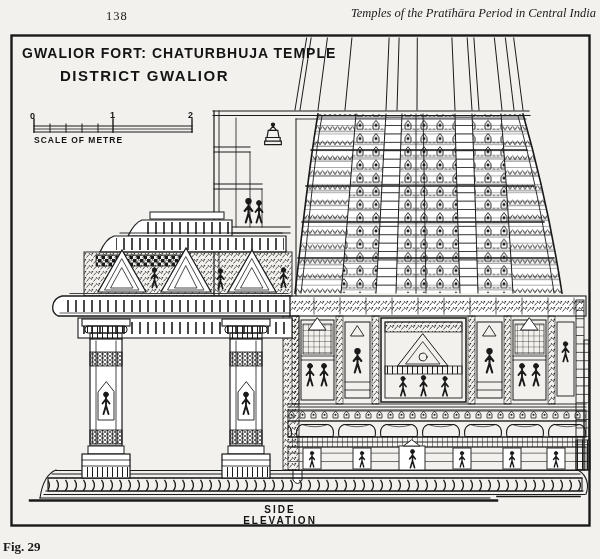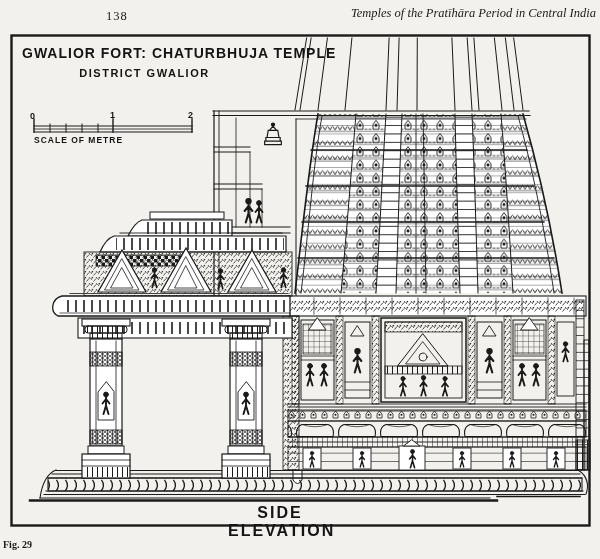--- a/index.html
+++ b/index.html
@@ -7,27 +7,27 @@
     width:600px;height:559px;position:relative;overflow:hidden;
     background:#f2f1ed;
     font-family:"Liberation Serif", serif;
     color:#1a1a1a;
   }
   .abs{position:absolute;}
   #page-number{left:62px;top:9px;font-size:12.5px;letter-spacing:1px;margin-left:44px;}
   #running-head{right:4px;top:6px;font-size:12.5px;font-style:italic;text-align:right;}
   .draw-label{font-family:"Liberation Sans", sans-serif;font-weight:bold;color:#141414;}
   #figure-title{left:22px;top:45px;font-size:14px;letter-spacing:1px;white-space:nowrap;}
-  #figure-subtitle{left:22px;top:67px;width:245px;text-align:center;font-size:11px;letter-spacing:1.5px;}
+  #figure-subtitle{left:22px;top:67px;width:245px;text-align:center;font-size:15px;letter-spacing:1.5px;}
   #scale-tick-0{left:30px;top:111px;font-size:9px;}
   #scale-tick-1{left:110px;top:110px;font-size:9px;}
   #scale-tick-2{left:188px;top:110px;font-size:9px;}
   #scale-label{left:34px;top:135px;width:158px;font-size:8.5px;letter-spacing:1px;}
-  #drawing-caption{left:228px;top:504px;width:104px;text-align:center;font-size:16px;letter-spacing:2px;}
-  #figure-label{left:3px;top:539px;font-size:10px;font-weight:bold;}
+  #drawing-caption{left:228px;top:504px;width:104px;text-align:center;font-size:10px;letter-spacing:2px;}
+  #figure-label{left:3px;top:539px;font-size:13px;font-weight:bold;}
   svg{position:absolute;left:0;top:0;}
 </style>
 </head>
 <body>
 
 <div class="abs" id="page-number">138</div>
 <div class="abs" id="running-head">Temples of the Pratīhāra Period in Central India</div>
 <div class="abs" id="figure-label">Fig. 29</div>
 
 <svg id="elevation-drawing" width="600" height="559" viewBox="0 0 600 559" aria-hidden="true">

